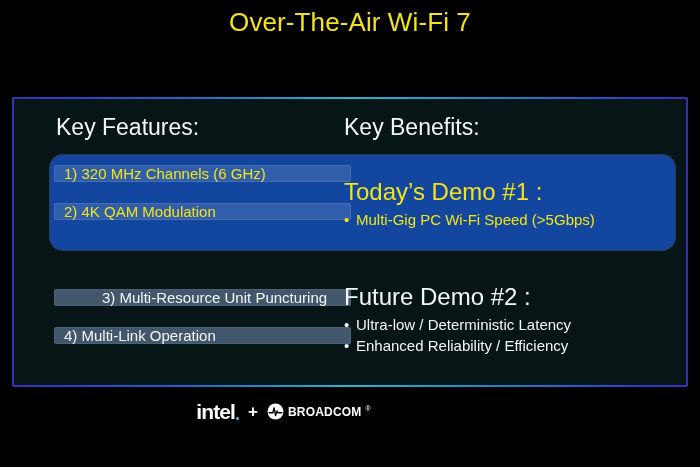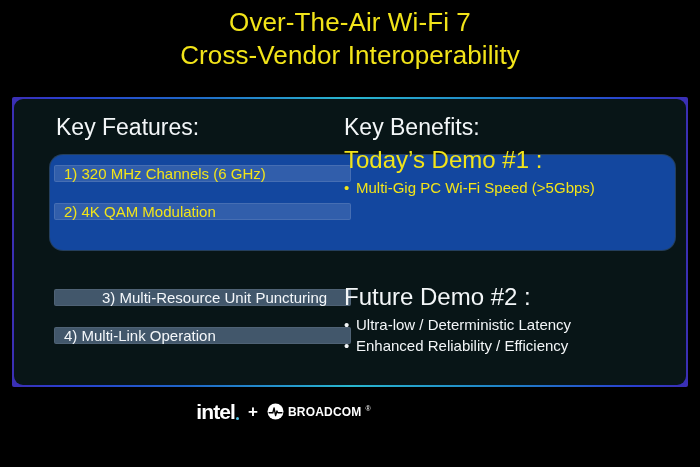--- a/index.html
+++ b/index.html
@@ -58,21 +58,21 @@
         #2a3fd0 92%,
         #3b2fb4 100%);
     border-radius: 2px;
   }
   #panel {
     position: relative;
     width: 100%;
     height: 100%;
     box-sizing: border-box;
     background: #081517;
-    border-radius: 9px;
+    border-radius: 1px;
     overflow: hidden;
   }
 
   
   .col-heading {
     position: absolute;
     color: #f3f6f8;
     font-size: 23px;
     line-height: 26px;
     font-weight: 400;
@@ -124,21 +124,21 @@
   }
   #chip-3 { top: 190px; padding-left: 48px; }
   #chip-4 { top: 228px; }
 
   
   .benefit-block {
     position: absolute;
     left: 330px;
     width: 345px;
   }
-  #benefit-1 { top: 46px; }
+  #benefit-1 { top: 78px; }
   #benefit-2 { top: 183px; }
 
   .benefit-title {
     font-size: 24px;
     line-height: 29px;
     font-weight: 400;
     white-space: nowrap;
     margin: 0 0 3px 0;
   }
   .benefit-title.yellow { color: #f2e419; }
@@ -221,21 +221,20 @@
     margin-top: 2px;
   }
 </style>
 </head>
 <body>
 
 <div id="slide">
 
   <div id="title-block">
     <span class="tline">Over-The-Air Wi-Fi 7</span>
-    <span class="tline">Cross-Vendor Interoperability</span>
   </div>
 
   <div id="panel-frame">
     <div id="panel">
 
       <div id="heading-features" class="col-heading">Key Features:</div>
       <div id="heading-benefits" class="col-heading">Key Benefits:</div>
 
       <div id="highlight-panel"></div>
 

